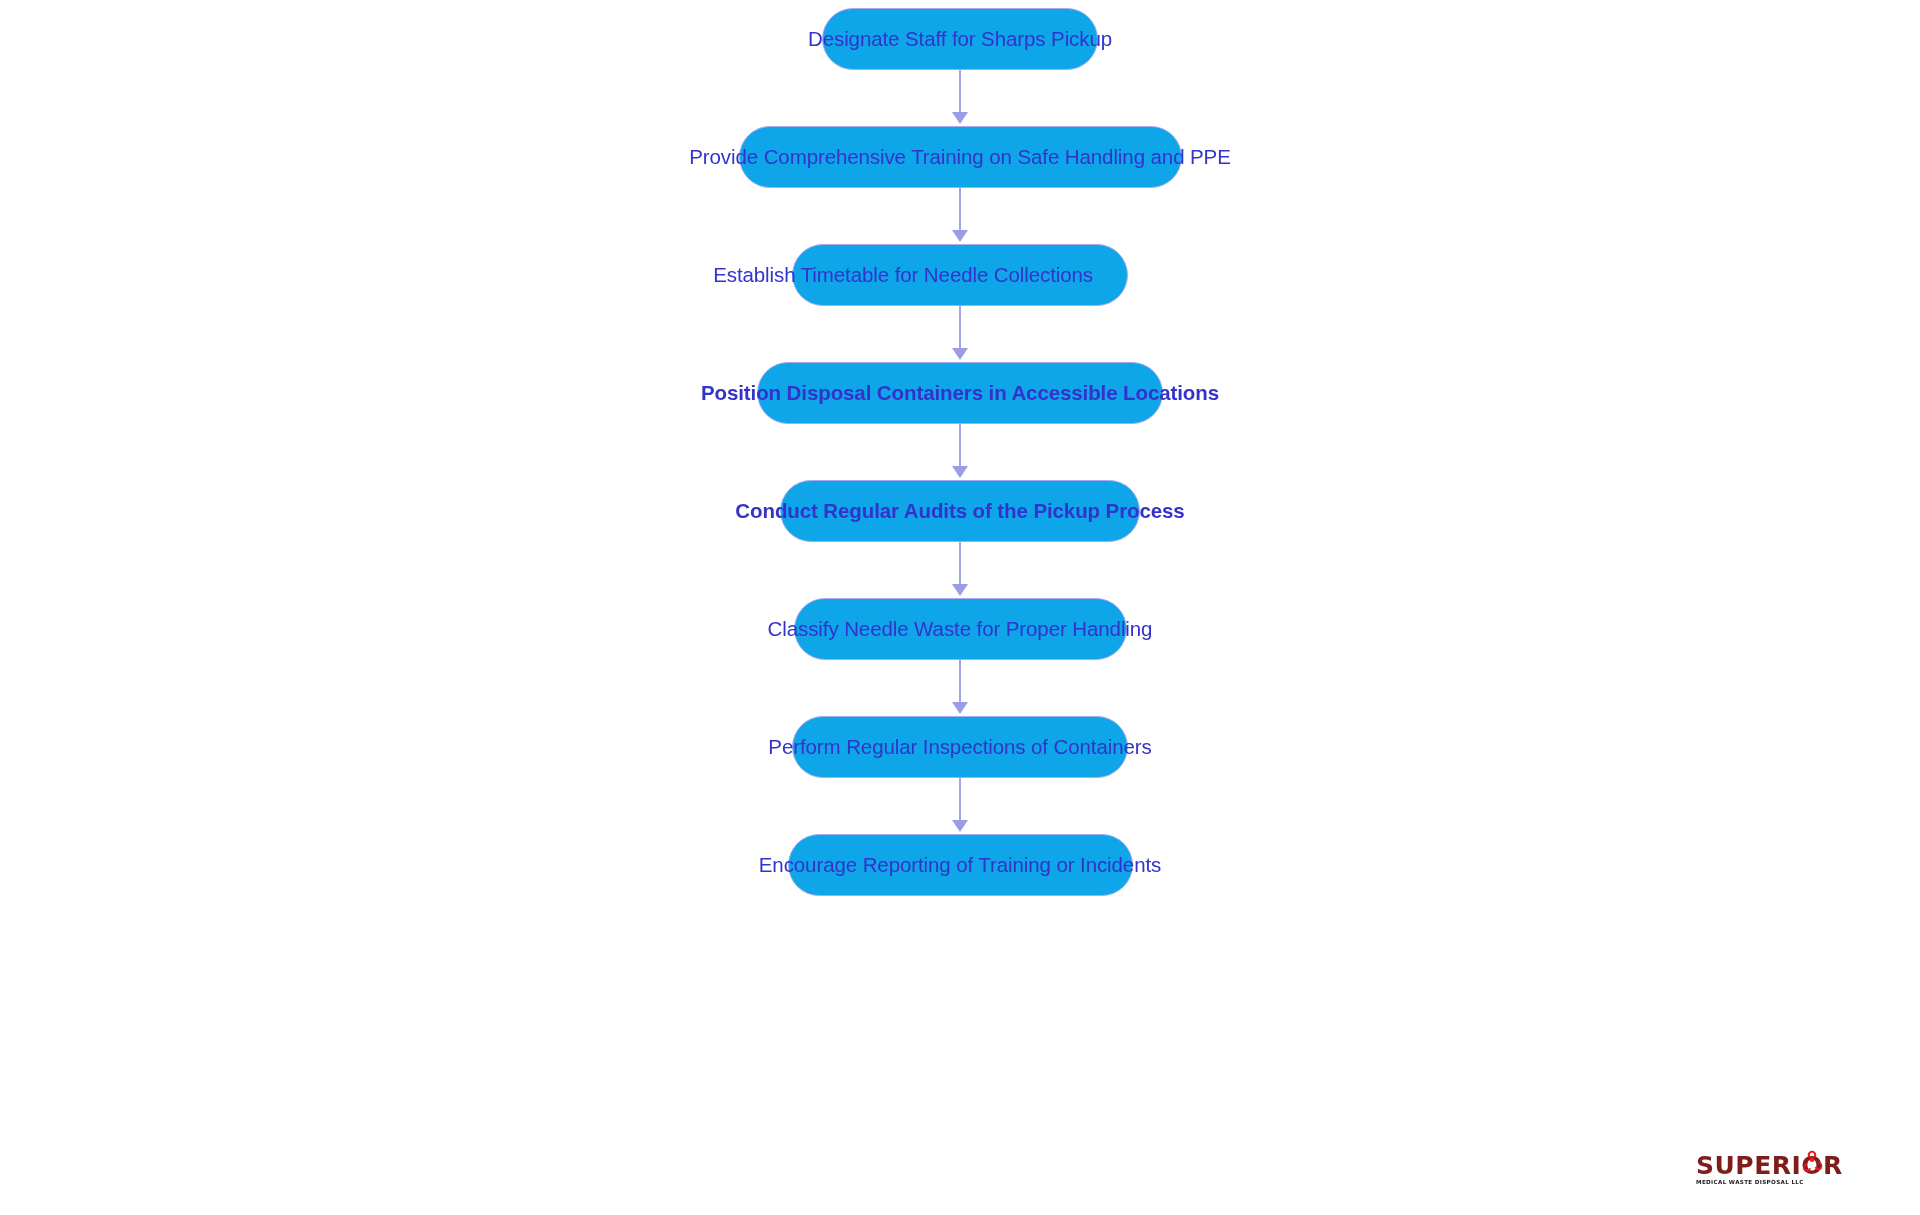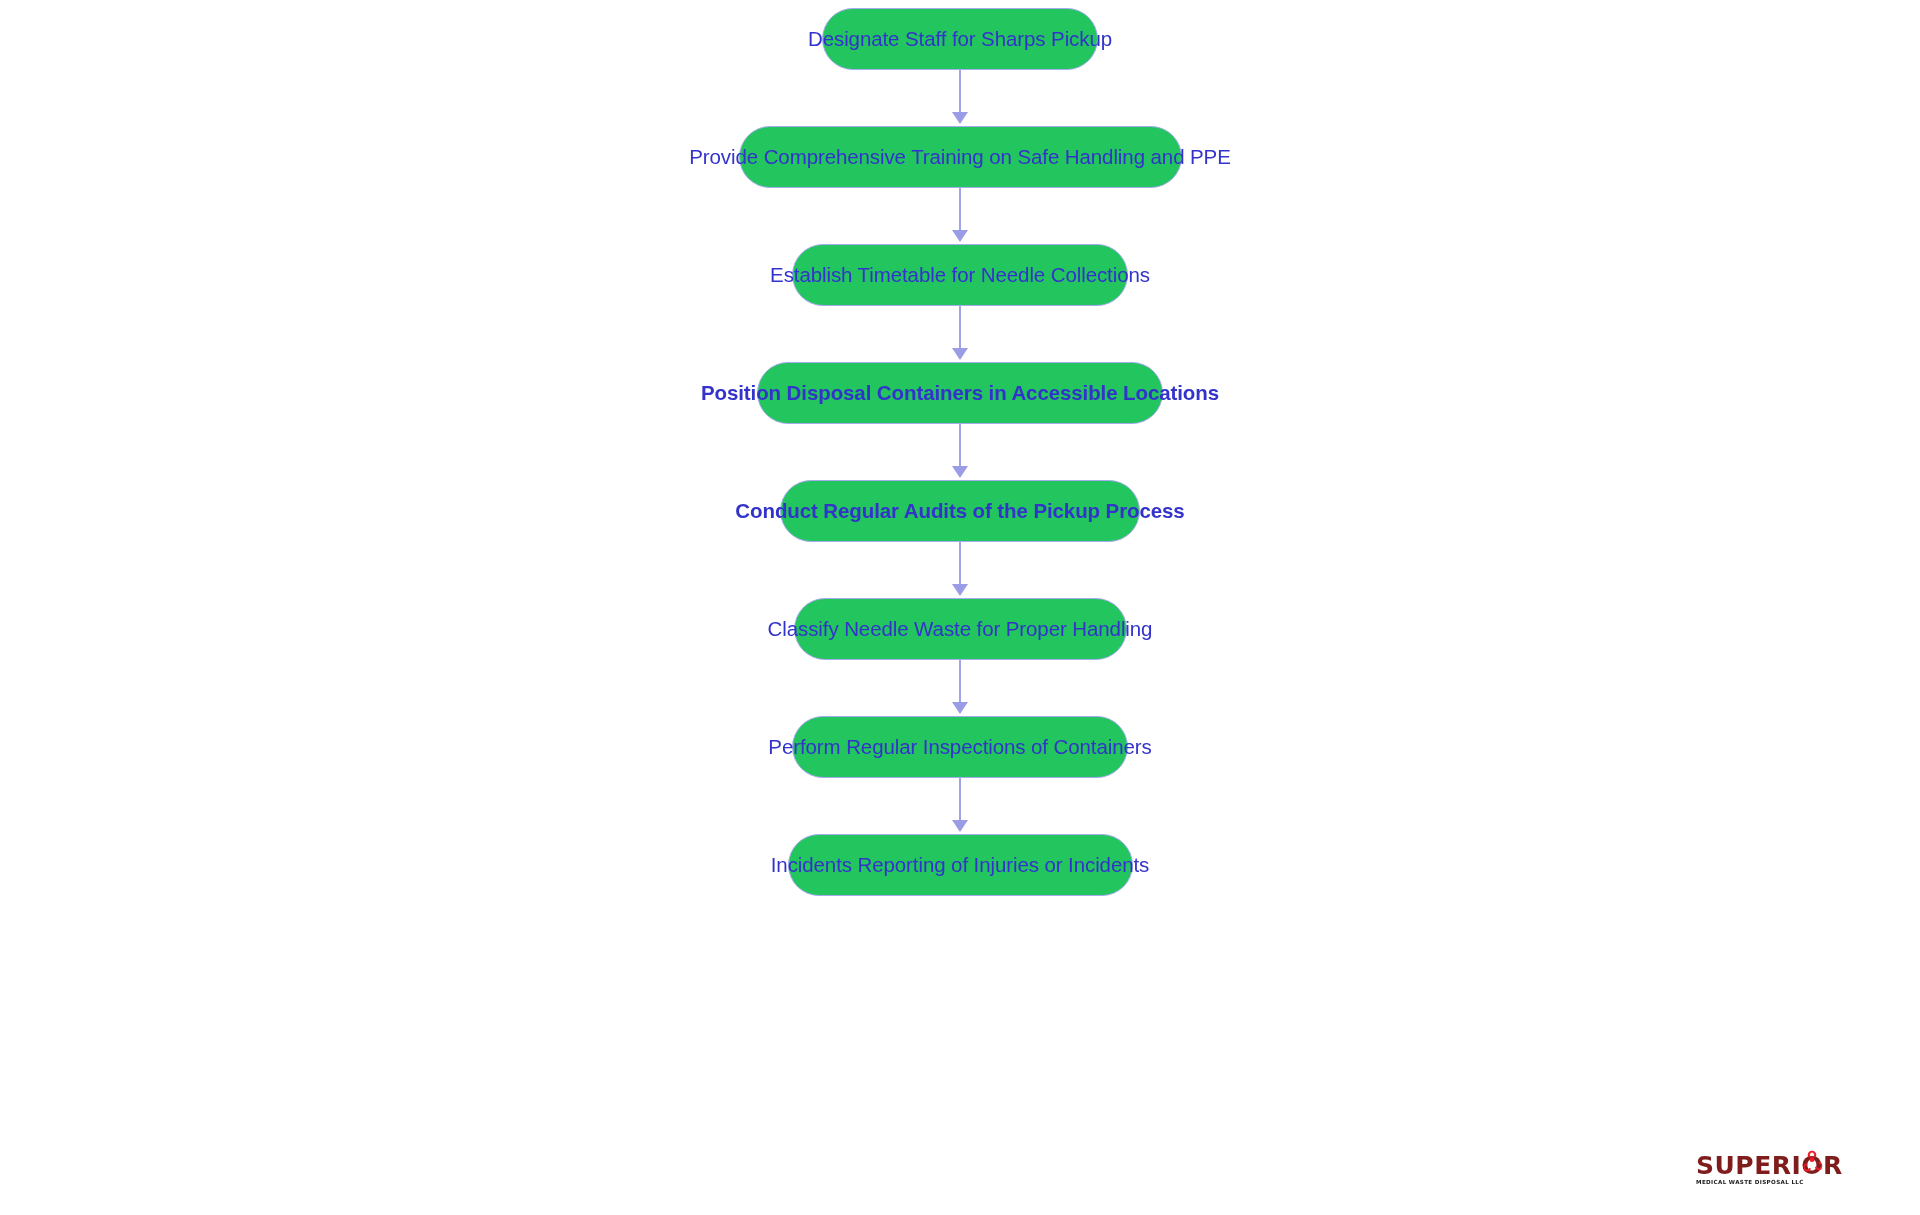--- a/index.html
+++ b/index.html
@@ -29,21 +29,21 @@
     left: 0;
     top: 0;
     width: 1920px;
     display: flex;
     flex-direction: column;
     align-items: center;
   }
 
   .flow-node {
     box-sizing: border-box;
-    background: #22c55e;
+    background: #0ea5e9;
     border: 1.6px solid #a9abf0;
     border-radius: 999px;
     color: #3333cc;
     font-size: 20.5px;
     font-weight: 400;
     letter-spacing: -0.1px;
     display: flex;
     align-items: center;
     justify-content: center;
     text-align: center;
@@ -137,21 +137,21 @@
 
     <div class="flow-node" style="width:443px;">
       <span>Provide Comprehensive Training on Safe Handling and PPE</span>
     </div>
 
     <div class="flow-connector">
       <span class="conn-line"></span>
       <span class="conn-head"></span>
     </div>
 
-    <div class="flow-node" style="width:336px;">
+    <div class="flow-node" style="width:336px;justify-content:flex-end;">
       <span>Establish Timetable for Needle Collections</span>
     </div>
 
     <div class="flow-connector">
       <span class="conn-line"></span>
       <span class="conn-head"></span>
     </div>
 
     <div class="flow-node" style="width:406px;font-weight:bold;">
       <span>Position Disposal Containers in Accessible Locations</span>
@@ -183,21 +183,21 @@
     <div class="flow-node" style="width:336px;">
       <span>Perform Regular Inspections of Containers</span>
     </div>
 
     <div class="flow-connector">
       <span class="conn-line"></span>
       <span class="conn-head"></span>
     </div>
 
     <div class="flow-node" style="width:345px;">
-      <span>Incidents Reporting of Injuries or Incidents</span>
+      <span>Encourage Reporting of Training or Incidents</span>
     </div>
 
   </div>
 
   <div id="brand-watermark">
     <div class="brand-wordmark">
       <span>SUPERIOR</span>
       <svg class="brand-biohazard" viewBox="0 0 64 64" aria-hidden="true">
         <g fill="#ee1c25">
           <circle cx="32" cy="28" r="7"></circle>

